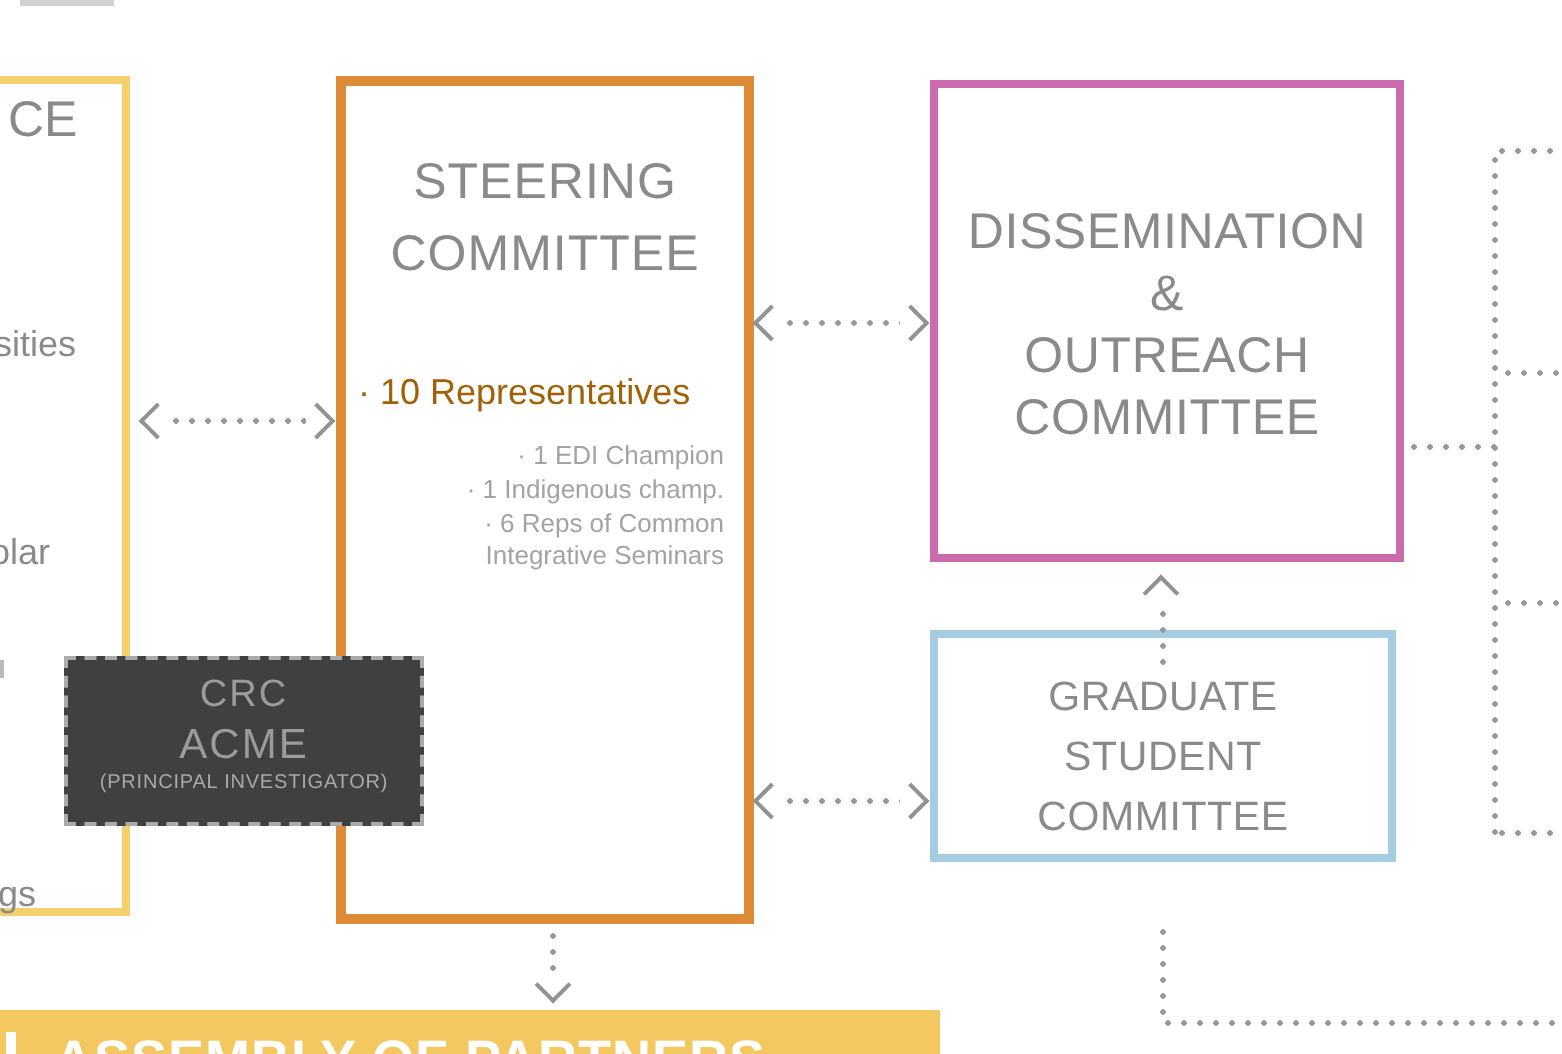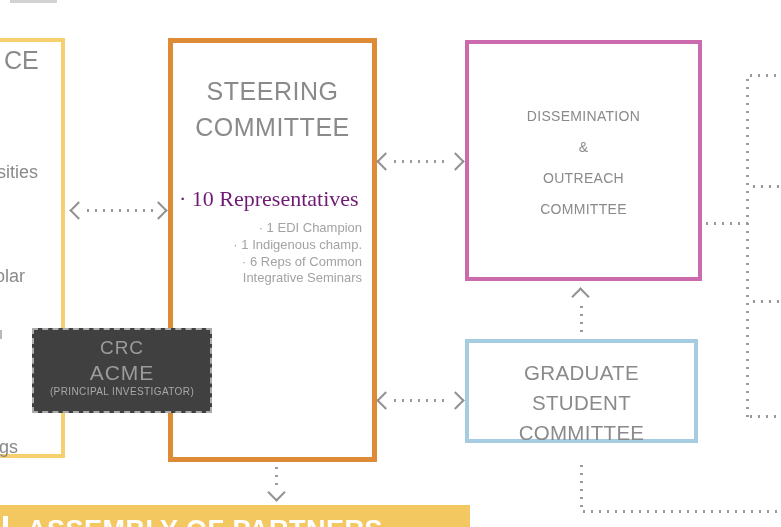--- a/index.html
+++ b/index.html
@@ -8,41 +8,41 @@
     background:#ffffff;
     font-family:"Liberation Sans","DejaVu Sans",sans-serif;
   }
   .abs { position:absolute; box-sizing:border-box; }
 
   
   .box { position:absolute; box-sizing:border-box; background:#ffffff; }
   #left-box   { left:-44px; top:38px; width:109px; height:420px; border:4px solid #F6CF6F; z-index:1; }
   #steer-box  { left:168px; top:38px; width:209px; height:424px; border:5px solid #DE8B38; z-index:1; text-align:center; }
   #pink-box   { left:465px; top:40px;  width:237px; height:241px; border:4px solid #CB6BAE; z-index:1; text-align:center; }
-  #blue-box   { left:465px; top:339px; width:233px; height:104px; border:4px solid #A5CCE0; z-index:1; text-align:center; }
+  #blue-box   { left:465px; top:315px; width:233px; height:116px; border:4px solid #A5CCE0; z-index:1; text-align:center; }
   #pi-box     { left:32px;  top:328px; width:180px; height:85px;  border:2px dashed #ABABAB; z-index:5; background:#404040; text-align:center; }
 
   .gray-t  { color:#8A8A8A; }
 
   
   .frag { position:absolute; z-index:2; color:#8A8A8A; white-space:nowrap; }
   #frag-title { left:4px;  top:46px;  font-size:25px; }
   #frag-1 { left:-3px; top:162px; font-size:18px; }
   #frag-2 { left:-5px; top:266px; font-size:18px; }
   #frag-3 { left:-1px; top:437px; font-size:18px; }
   #edge-mark { left:0; top:330px; width:2px; height:9px; background:#B9B9B9; z-index:2; }
   #top-fragment { left:10px; top:0; width:47px; height:3px; background:#D2D2D2; }
 
   
   #steer-title { margin-top:30px; font-size:25px; line-height:36px; letter-spacing:0.5px; }
-  #steer-rep   { position:absolute; left:6px; top:143px; font-size:22px; color:#701a75; white-space:nowrap;font-family:Liberation Serif, serif; }
+  #steer-rep   { position:absolute; left:6px; top:143px; font-size:18px; color:#a16207; white-space:nowrap; }
   #steer-subs  { position:absolute; left:42px; top:177px; width:147px; font-size:13px; line-height:16.8px; color:#A3A3A3; text-align:right; }
 
   
-  #pink-box .ln { display:block; font-size:14px; line-height:31px; color:#8A8A8A; letter-spacing:0.3px; }
+  #pink-box .ln { display:block; font-size:25px; line-height:31px; color:#8A8A8A; letter-spacing:0.3px; }
   #pink-box { padding-top:57px; }
   #blue-box .ln { display:block; font-size:20.5px; line-height:30px; color:#8A8A8A; letter-spacing:0.3px; }
   #blue-box { padding-top:15px; }
 
   
   #pi-box { padding-top:6px; }
   #pi-l1 { font-size:19px; letter-spacing:1px; line-height:24px; color:#9B9B9B; }
   #pi-l2 { font-size:21px; letter-spacing:1px; line-height:25px; color:#9B9B9B; }
   #pi-l3 { font-size:10px; letter-spacing:0.4px; line-height:13px; color:#A8A8A8; }
 

